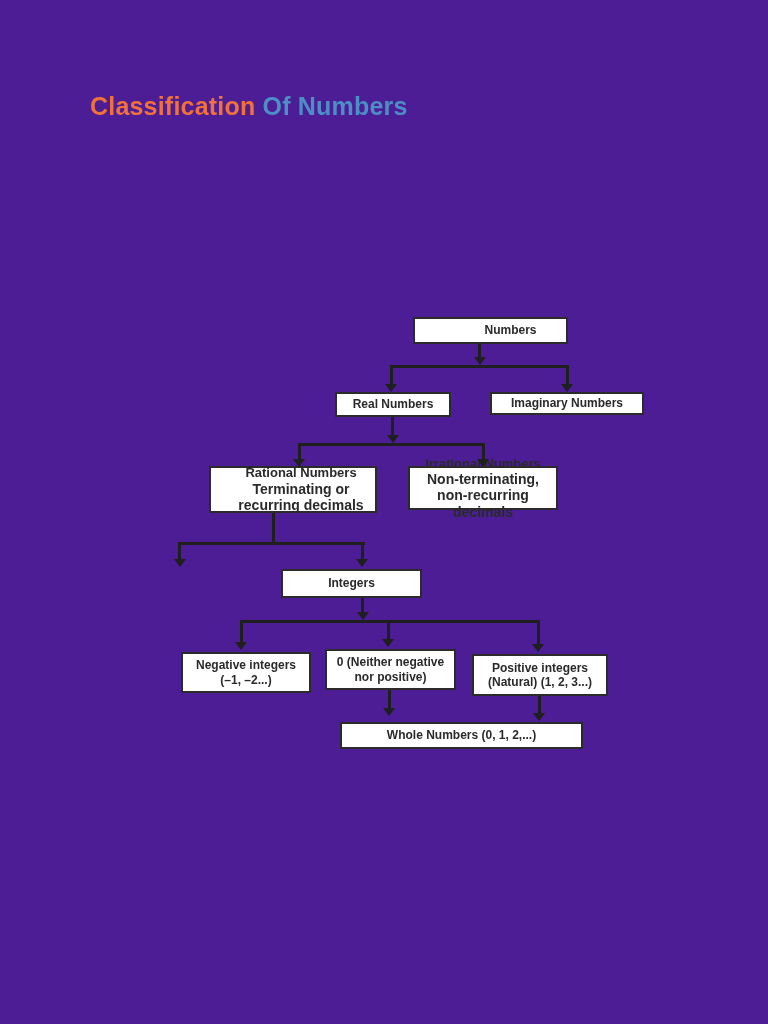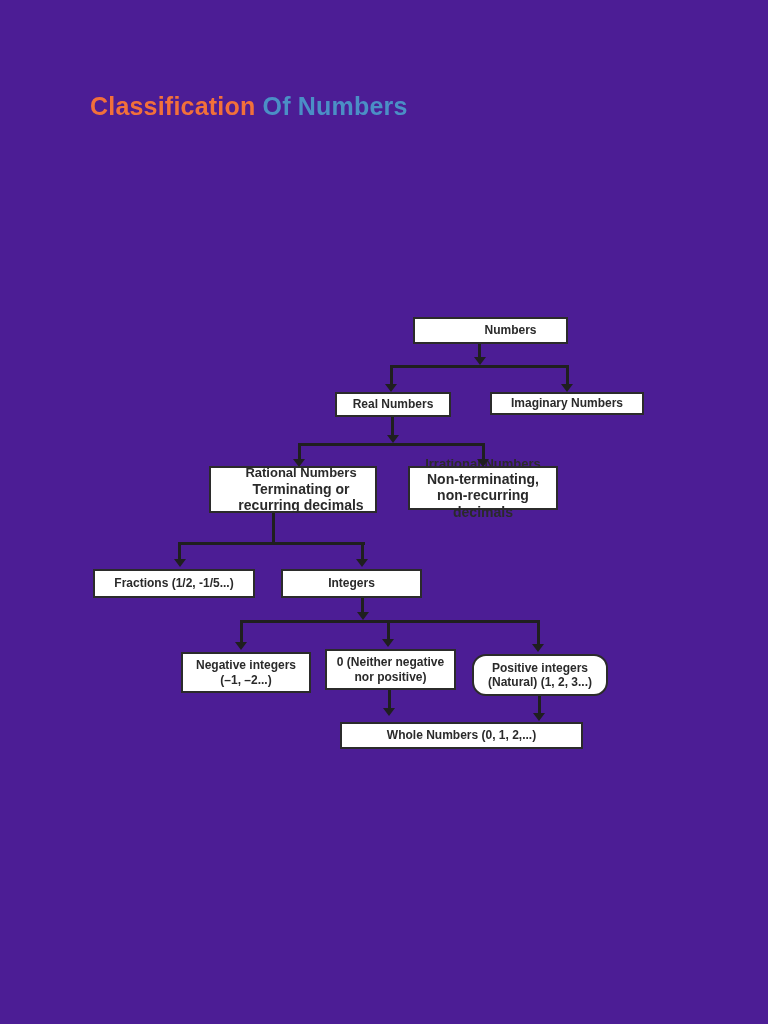--- a/index.html
+++ b/index.html
@@ -70,38 +70,35 @@
   <div class="node big" style="left:209px;top:466px;width:168px;height:47px;padding-left:20px;">
     <span class="lbl">Rational Numbers</span>
     <span class="sub">Terminating or recurring decimals</span>
   </div>
 
   <div class="node big" style="left:408px;top:466px;width:150px;height:44px;">
     <span class="lbl">Irrational Numbers</span>
     <span class="sub">Non-terminating, non-recurring decimals</span>
   </div>
 
-  <div class="node" style="left:93px;top:569px;width:162px;height:29px;">
-    <span class="lbl">Fractions (1/2, -1/5...)</span>
-  </div>
 
   <div class="node" style="left:281px;top:569px;width:141px;height:29px;">
     <span class="lbl">Integers</span>
   </div>
 
   <div class="node" style="left:181px;top:652px;width:130px;height:41px;">
     <span class="lbl">Negative integers</span>
     <span class="sub12">(–1, –2...)</span>
   </div>
 
   <div class="node" style="left:325px;top:649px;width:131px;height:41px;">
     <span class="lbl">0 (Neither negative nor positive)</span>
   </div>
 
-  <div class="node" style="left:472px;top:654px;width:136px;height:42px;border-radius:14px;">
+  <div class="node" style="left:472px;top:654px;width:136px;height:42px;">
     <span class="lbl">Positive integers</span>
     <span class="sub12">(Natural) (1, 2, 3...)</span>
   </div>
 
   <div class="node" style="left:340px;top:722px;width:243px;height:27px;">
     <span class="lbl">Whole Numbers (0, 1, 2,...)</span>
   </div>
 
   <div class="vl" style="left:478px;top:344px;height:15px;"></div>
   <div class="ah" style="left:474px;top:357px;"></div>

